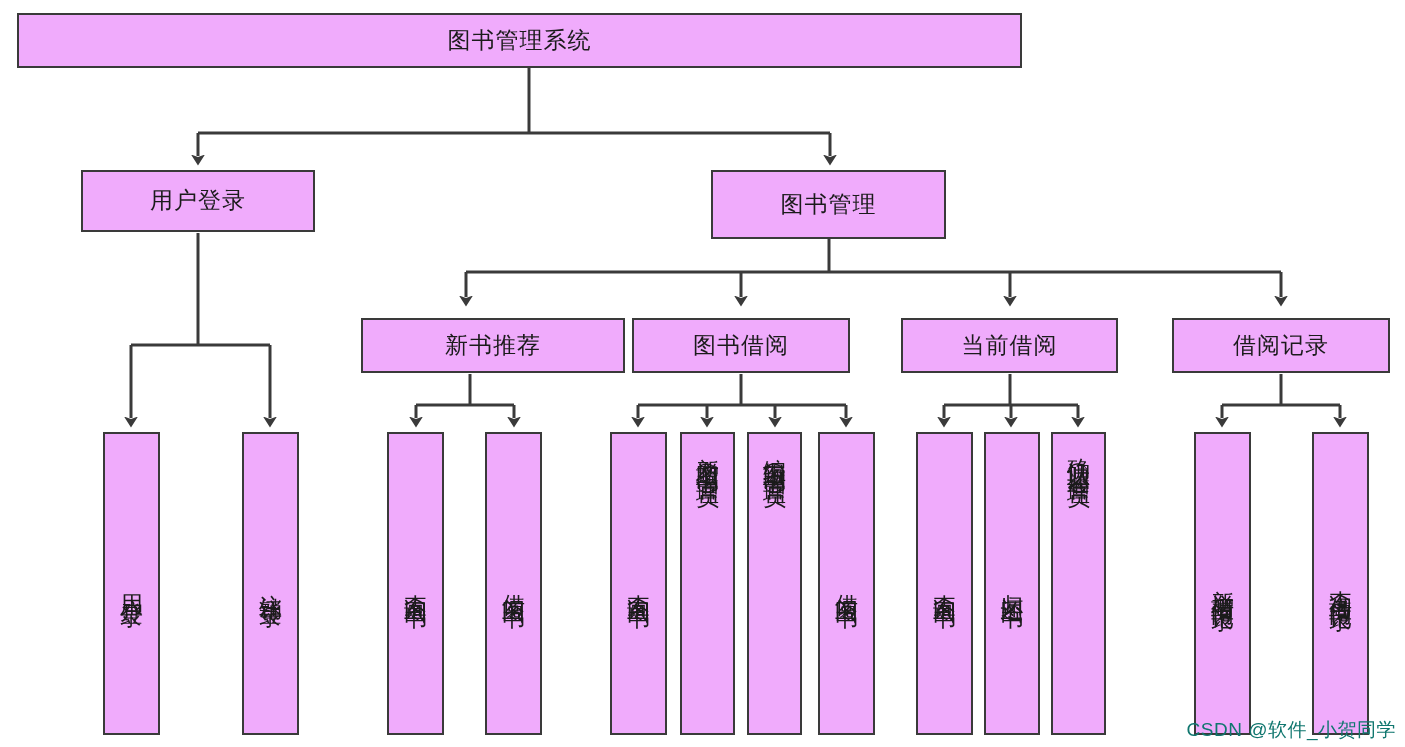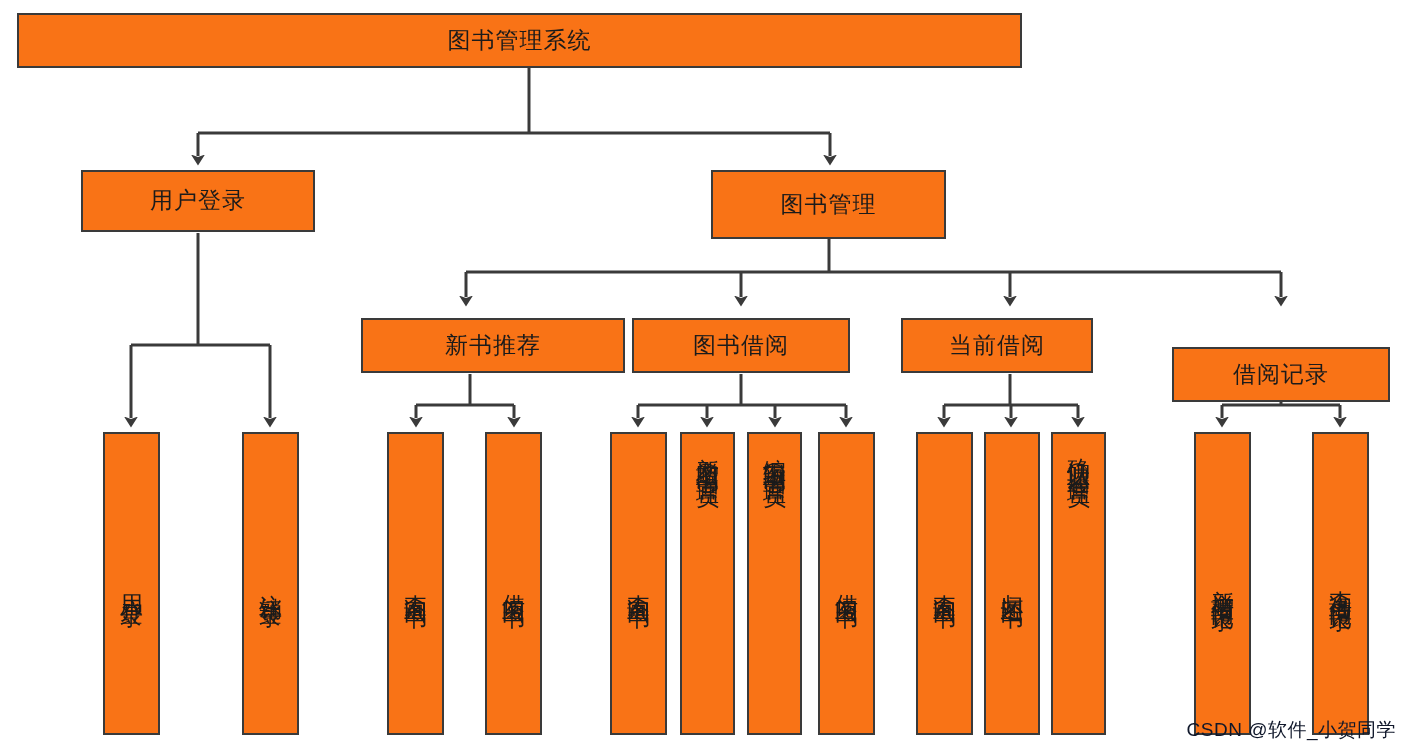--- a/index.html
+++ b/index.html
@@ -9,21 +9,21 @@
     background:#ffffff;
     font-family:"Liberation Sans","DejaVu Sans",sans-serif;
     overflow:hidden;
   }
   #stage{position:relative;width:1405px;height:747px;}
   svg#wires{position:absolute;left:0;top:0;width:1405px;height:747px;}
 
   .node{
     position:absolute;
     box-sizing:border-box;
-    background:#f97316;
+    background:#f0abfc;
     border:2.5px solid #3a3a3a;
     display:flex;
     align-items:center;
     justify-content:center;
     color:#1b1b1b;
   }
   .node .lbl{
     display:block;
     text-align:center;
     line-height:1.18;
@@ -48,21 +48,21 @@
     letter-spacing:4px;
     white-space:nowrap;
   }
   .node.v.mid{align-items:center;padding-top:0;}
 
   #watermark{
     position:absolute;
     right:9px;
     bottom:4px;
     font-size:19px;
-    color:#0f172a;
+    color:#0f766e;
     letter-spacing:0.5px;
     white-space:nowrap;
     pointer-events:none;
   }
 </style>
 </head>
 <body>
 
 <div id="stage">
 
@@ -126,24 +126,24 @@
   <div class="node h" style="left:711px;top:170px;width:235px;height:69px;">
     <span class="lbl">图书管理</span>
   </div>
 
   <div class="node h" style="left:361px;top:318px;width:264px;height:55px;">
     <span class="lbl">新书推荐</span>
   </div>
   <div class="node h" style="left:632px;top:318px;width:218px;height:55px;">
     <span class="lbl">图书借阅</span>
   </div>
-  <div class="node h" style="left:901px;top:318px;width:192px;height:55px;">
+  <div class="node h" style="left:901px;top:318px;width:217px;height:55px;">
     <span class="lbl">当前借阅</span>
   </div>
-  <div class="node h" style="left:1172px;top:318px;width:218px;height:55px;margin-top:29px;">
+  <div class="node h" style="left:1172px;top:318px;width:218px;height:55px;">
     <span class="lbl">借阅记录</span>
   </div>
 
   <div class="node v mid" style="left:103px;top:432px;width:57px;height:303px;">
     <span class="lbl">用户登录</span>
   </div>
   <div class="node v mid" style="left:242px;top:432px;width:57px;height:303px;">
     <span class="lbl">注销登录</span>
   </div>
 

